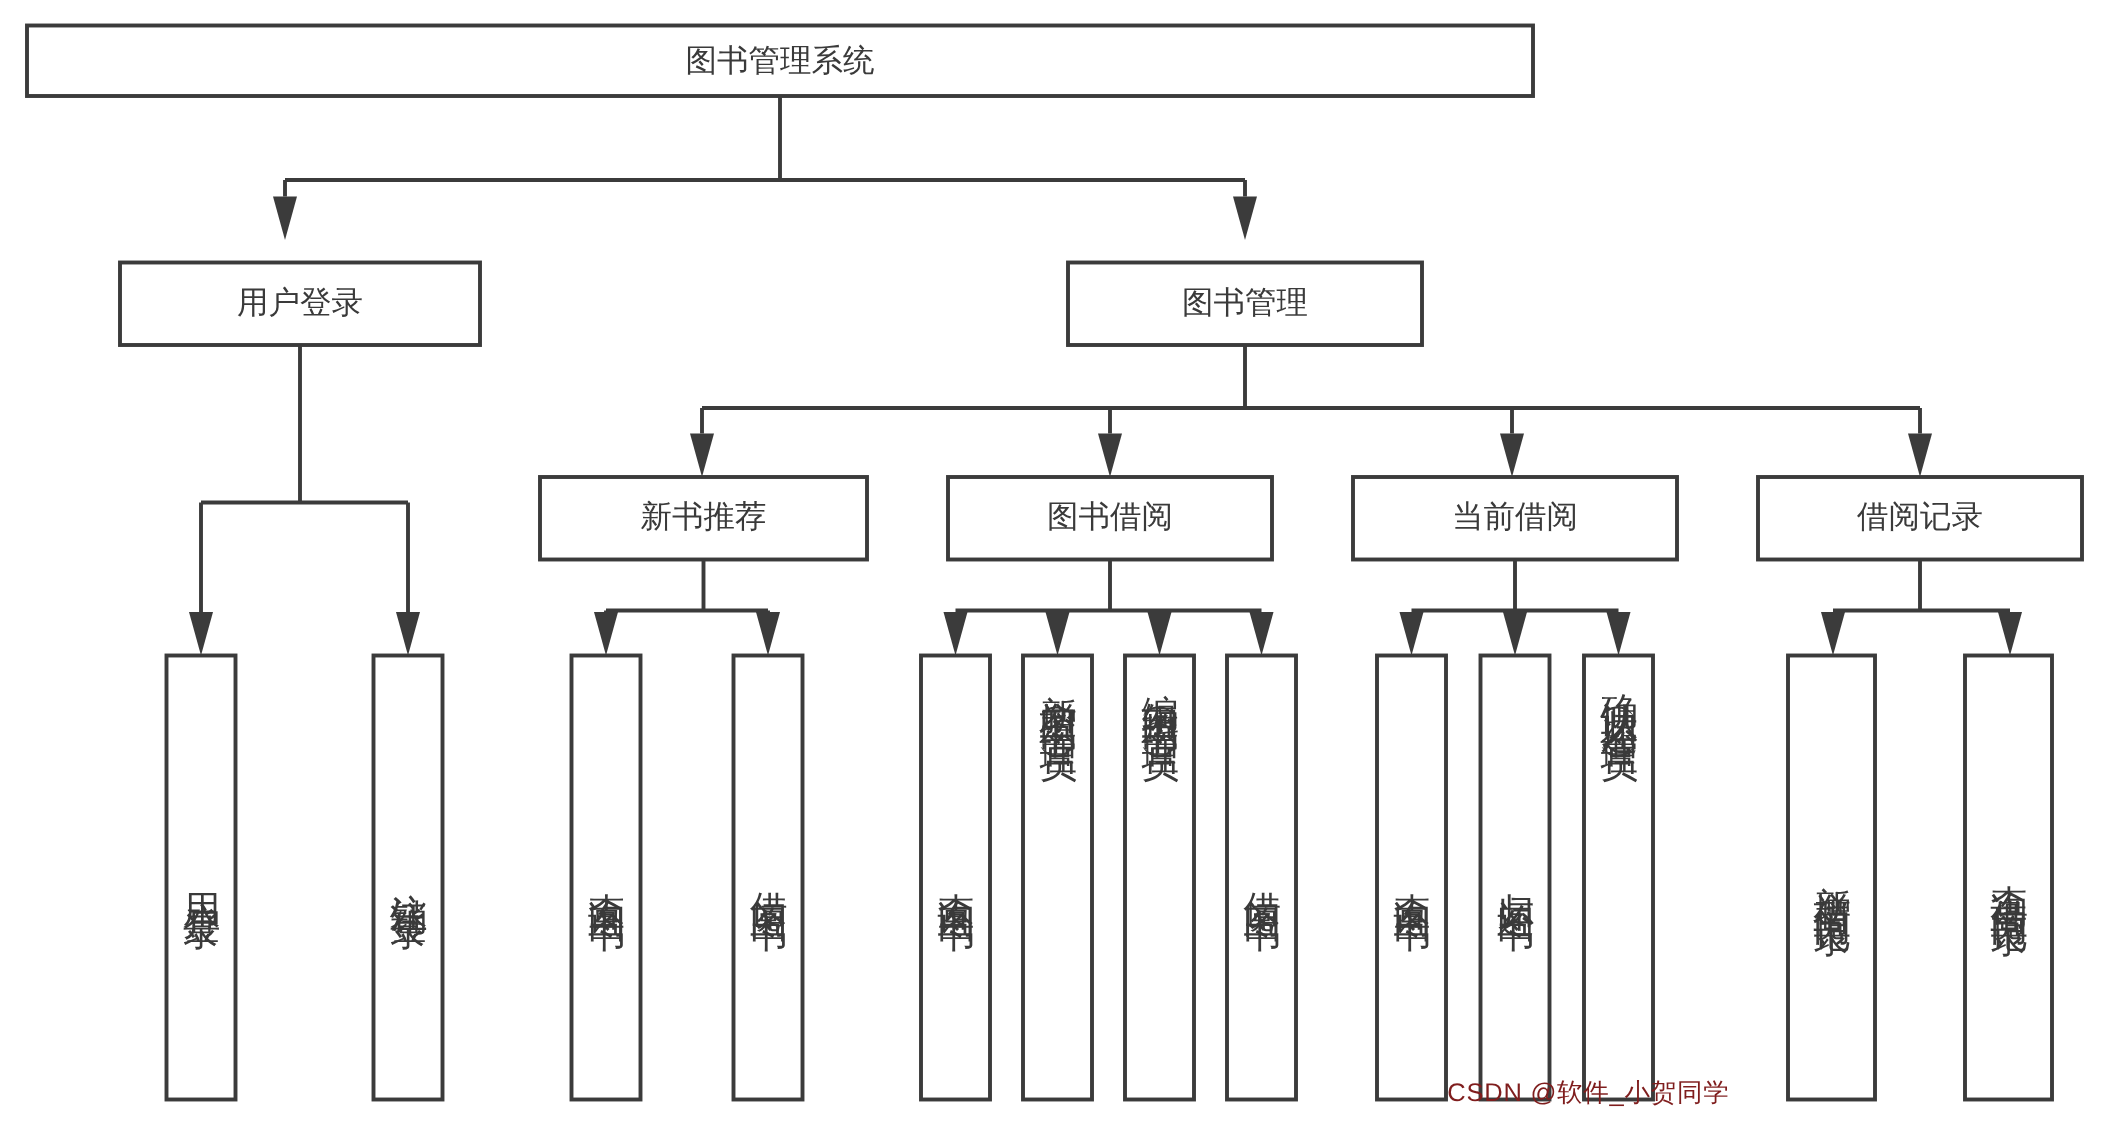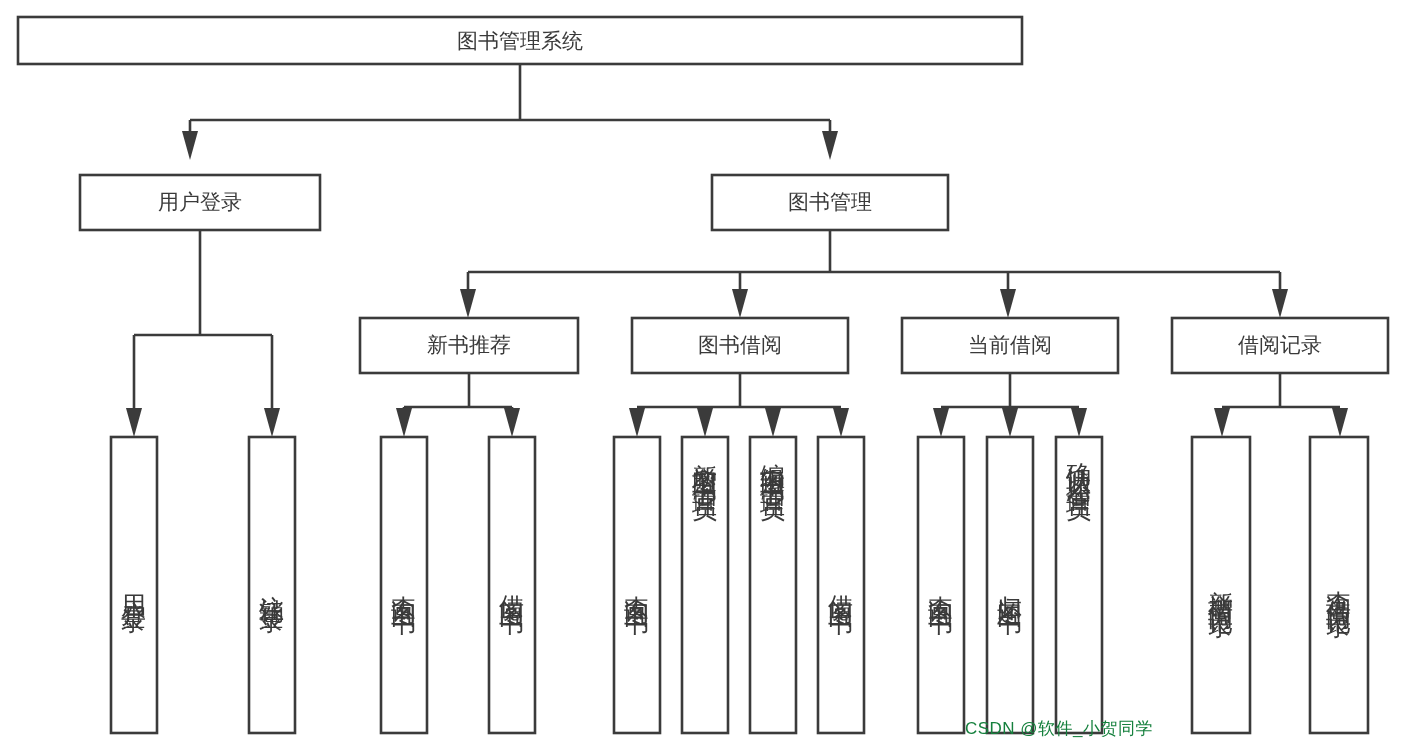--- a/index.html
+++ b/index.html
@@ -66,21 +66,21 @@
     color: #3a3a3a;
     white-space: nowrap;
     text-align: center;
   }
   .watermark {
     position: absolute;
     right: 12px;
     bottom: 7px;
     font-family: "Liberation Sans", "DejaVu Sans", sans-serif;
     font-size: 17px;
-    color: #15803d;
+    color: #7f1d1d;
     letter-spacing: 0.5px;
     white-space: nowrap;
   }
 </style>
 </head>
 <body>
 
 <div id="diagram-root">
 
   <svg id="diagram" viewBox="0 0 1405 747">

